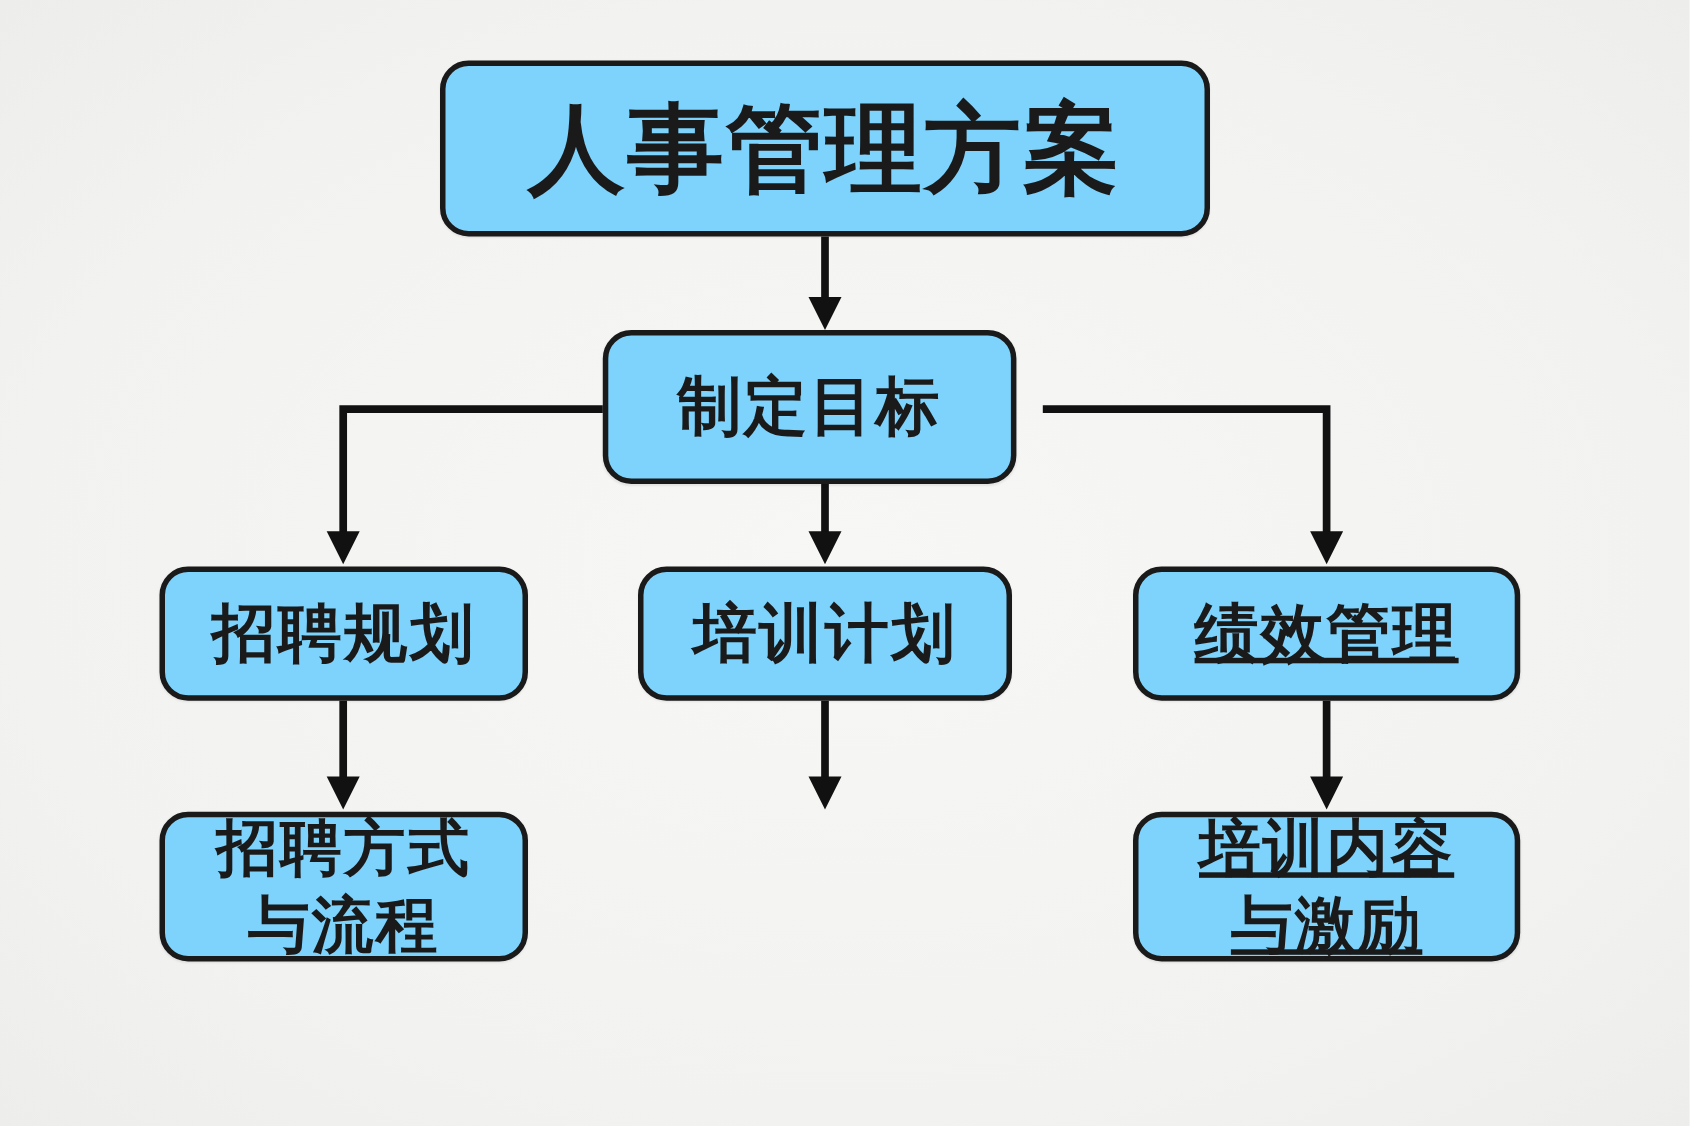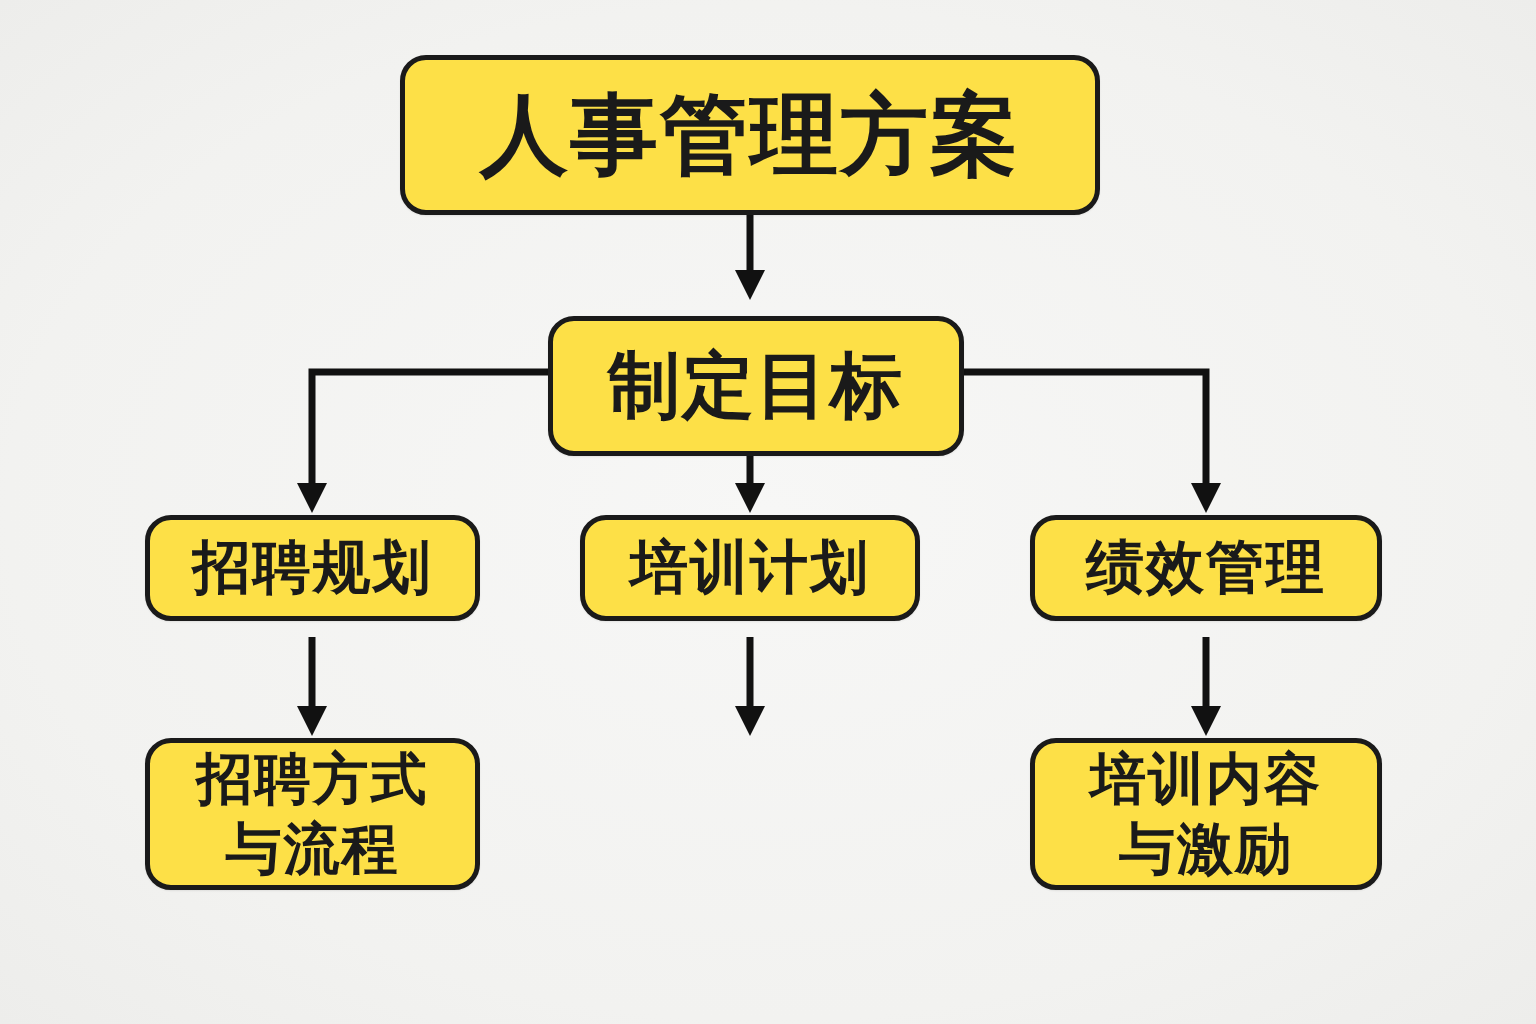--- a/index.html
+++ b/index.html
@@ -22,21 +22,21 @@
     position: absolute;
     left: 0;
     top: 0;
     width: 1536px;
     height: 1024px;
     pointer-events: none;
   }
   .node {
     position: absolute;
     box-sizing: border-box;
-    background: #fde047;
+    background: #7dd3fc;
     border: 5px solid #1a1a1a;
     border-radius: 26px;
     display: flex;
     align-items: center;
     justify-content: center;
     text-align: center;
     color: #1a1a1a;
     font-weight: bold;
     white-space: pre-line;
     box-shadow: 0 1px 2px rgba(0,0,0,0.08);
@@ -45,42 +45,41 @@
     left: 400px;
     top: 55px;
     width: 700px;
     height: 160px;
     font-size: 88px;
     letter-spacing: 2px;
   }
   .node-goal {
     left: 548px;
     top: 300px;
-    width: 416px;
+    width: 376px;
     height: 140px;
-    font-size: 72px;
+    font-size: 58px;
     letter-spacing: 2px;
-    margin-top: 16px;
   }
   .node-branch {
     top: 515px;
-    height: 106px;
+    height: 122px;
     font-size: 58px;
     letter-spacing: 2px;
   }
   .node-child {
     top: 738px;
-    height: 152px;
+    height: 136px;
     font-size: 56px;
     line-height: 1.25;
     letter-spacing: 2px;
   }
   .col-left   { left: 145px;  width: 335px; }
   .col-mid    { left: 580px;  width: 340px; align-items: center; }
-  .col-right  { left: 1030px; width: 352px; }
+  .col-right  { left: 1030px; width: 352px; text-decoration: underline; }
 </style>
 </head>
 <body>
 
 <div class="stage">
 
   <svg class="connector-layer" width="1536" height="1024" viewBox="0 0 1536 1024" xmlns="http://www.w3.org/2000/svg" aria-hidden="true">
     <g stroke="#111111" stroke-width="7" fill="none">
 
       <path d="M 750 215 L 750 272"></path>

